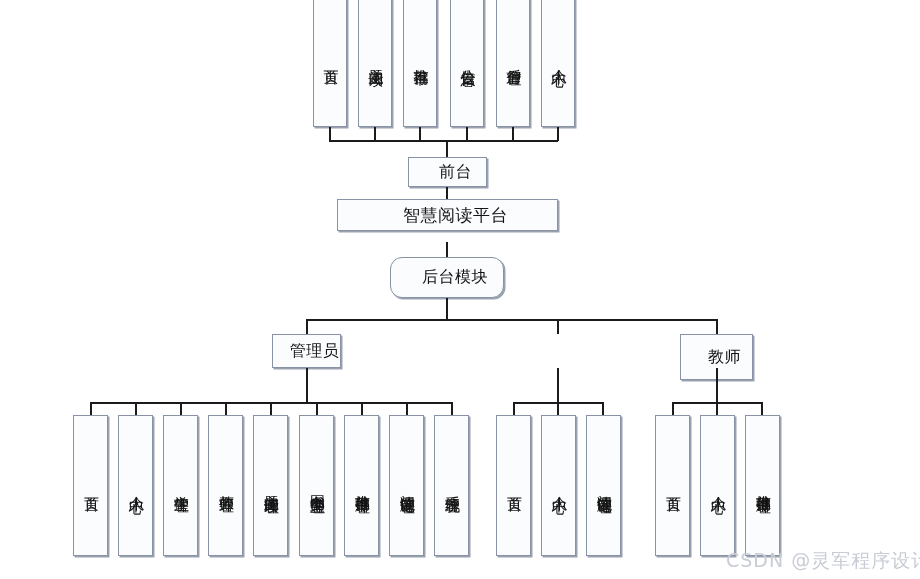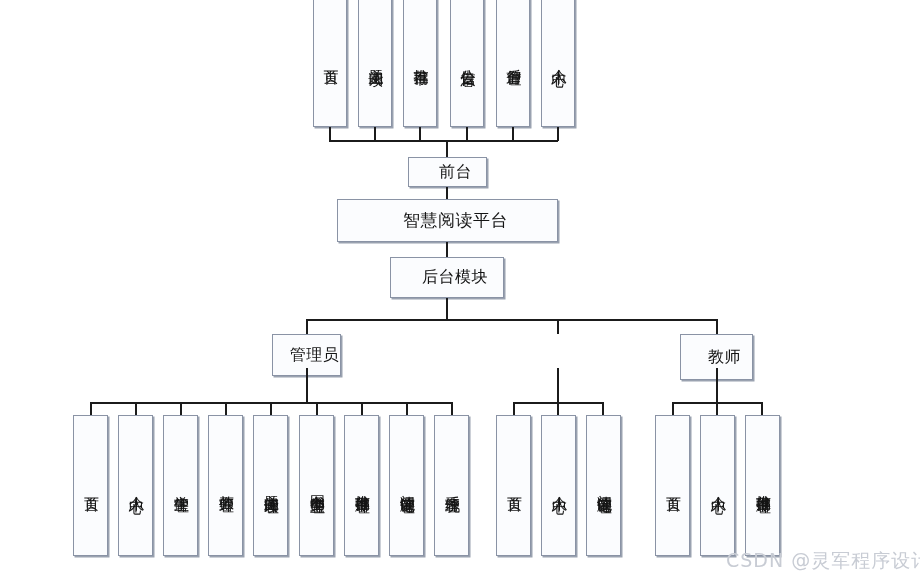--- a/index.html
+++ b/index.html
@@ -99,36 +99,36 @@
 
   <div class="edge h" style="left:329px; top:140px; width:229px;"></div>
 
   <div class="edge v" style="left:446px; top:140px; height:18px;"></div>
 
   <div class="node mid" style="left:408px; top:157px; width:79px; height:30px;">
     <span>前台</span>
   </div>
   <div class="edge v" style="left:446px; top:187px; height:13px;"></div>
 
-  <div class="node root" style="left:337px; top:199px; width:221px; height:43px;">
+  <div class="node root" style="left:337px; top:199px; width:221px; height:32px;">
     <span>智慧阅读平台</span>
   </div>
   <div class="edge v" style="left:446px; top:242px; height:15px;"></div>
 
-  <div class="node mid" style="left:390px; top:257px; width:114px; height:41px;">
+  <div class="node mid" style="left:390px; top:257px; width:114px; height:41px;border-radius:12px;">
     <span>后台模块</span>
   </div>
   <div class="edge v" style="left:446px; top:298px; height:22px;"></div>
 
   <div class="edge h" style="left:306px; top:319px; width:411px;"></div>
   <div class="edge v" style="left:306px; top:319px; height:15px;"></div>
   <div class="edge v" style="left:557px; top:319px; height:15px;"></div>
   <div class="edge v" style="left:716px; top:319px; height:15px;"></div>
 
-  <div class="node mid" style="left:272px; top:334px; width:69px; height:42px;justify-content:center;">
+  <div class="node mid" style="left:272px; top:334px; width:69px; height:34px;justify-content:center;">
     <span>管理员</span>
   </div>
   <div class="node mid" style="left:680px; top:334px; width:73px; height:46px;">
     <span>教师</span>
   </div>
 
   <div class="edge v" style="left:306px; top:368px; height:35px;"></div>
   <div class="edge h" style="left:90px; top:402px; width:361px;"></div>
 
   <div class="edge v" style="left:90px;  top:402px; height:14px;"></div>

